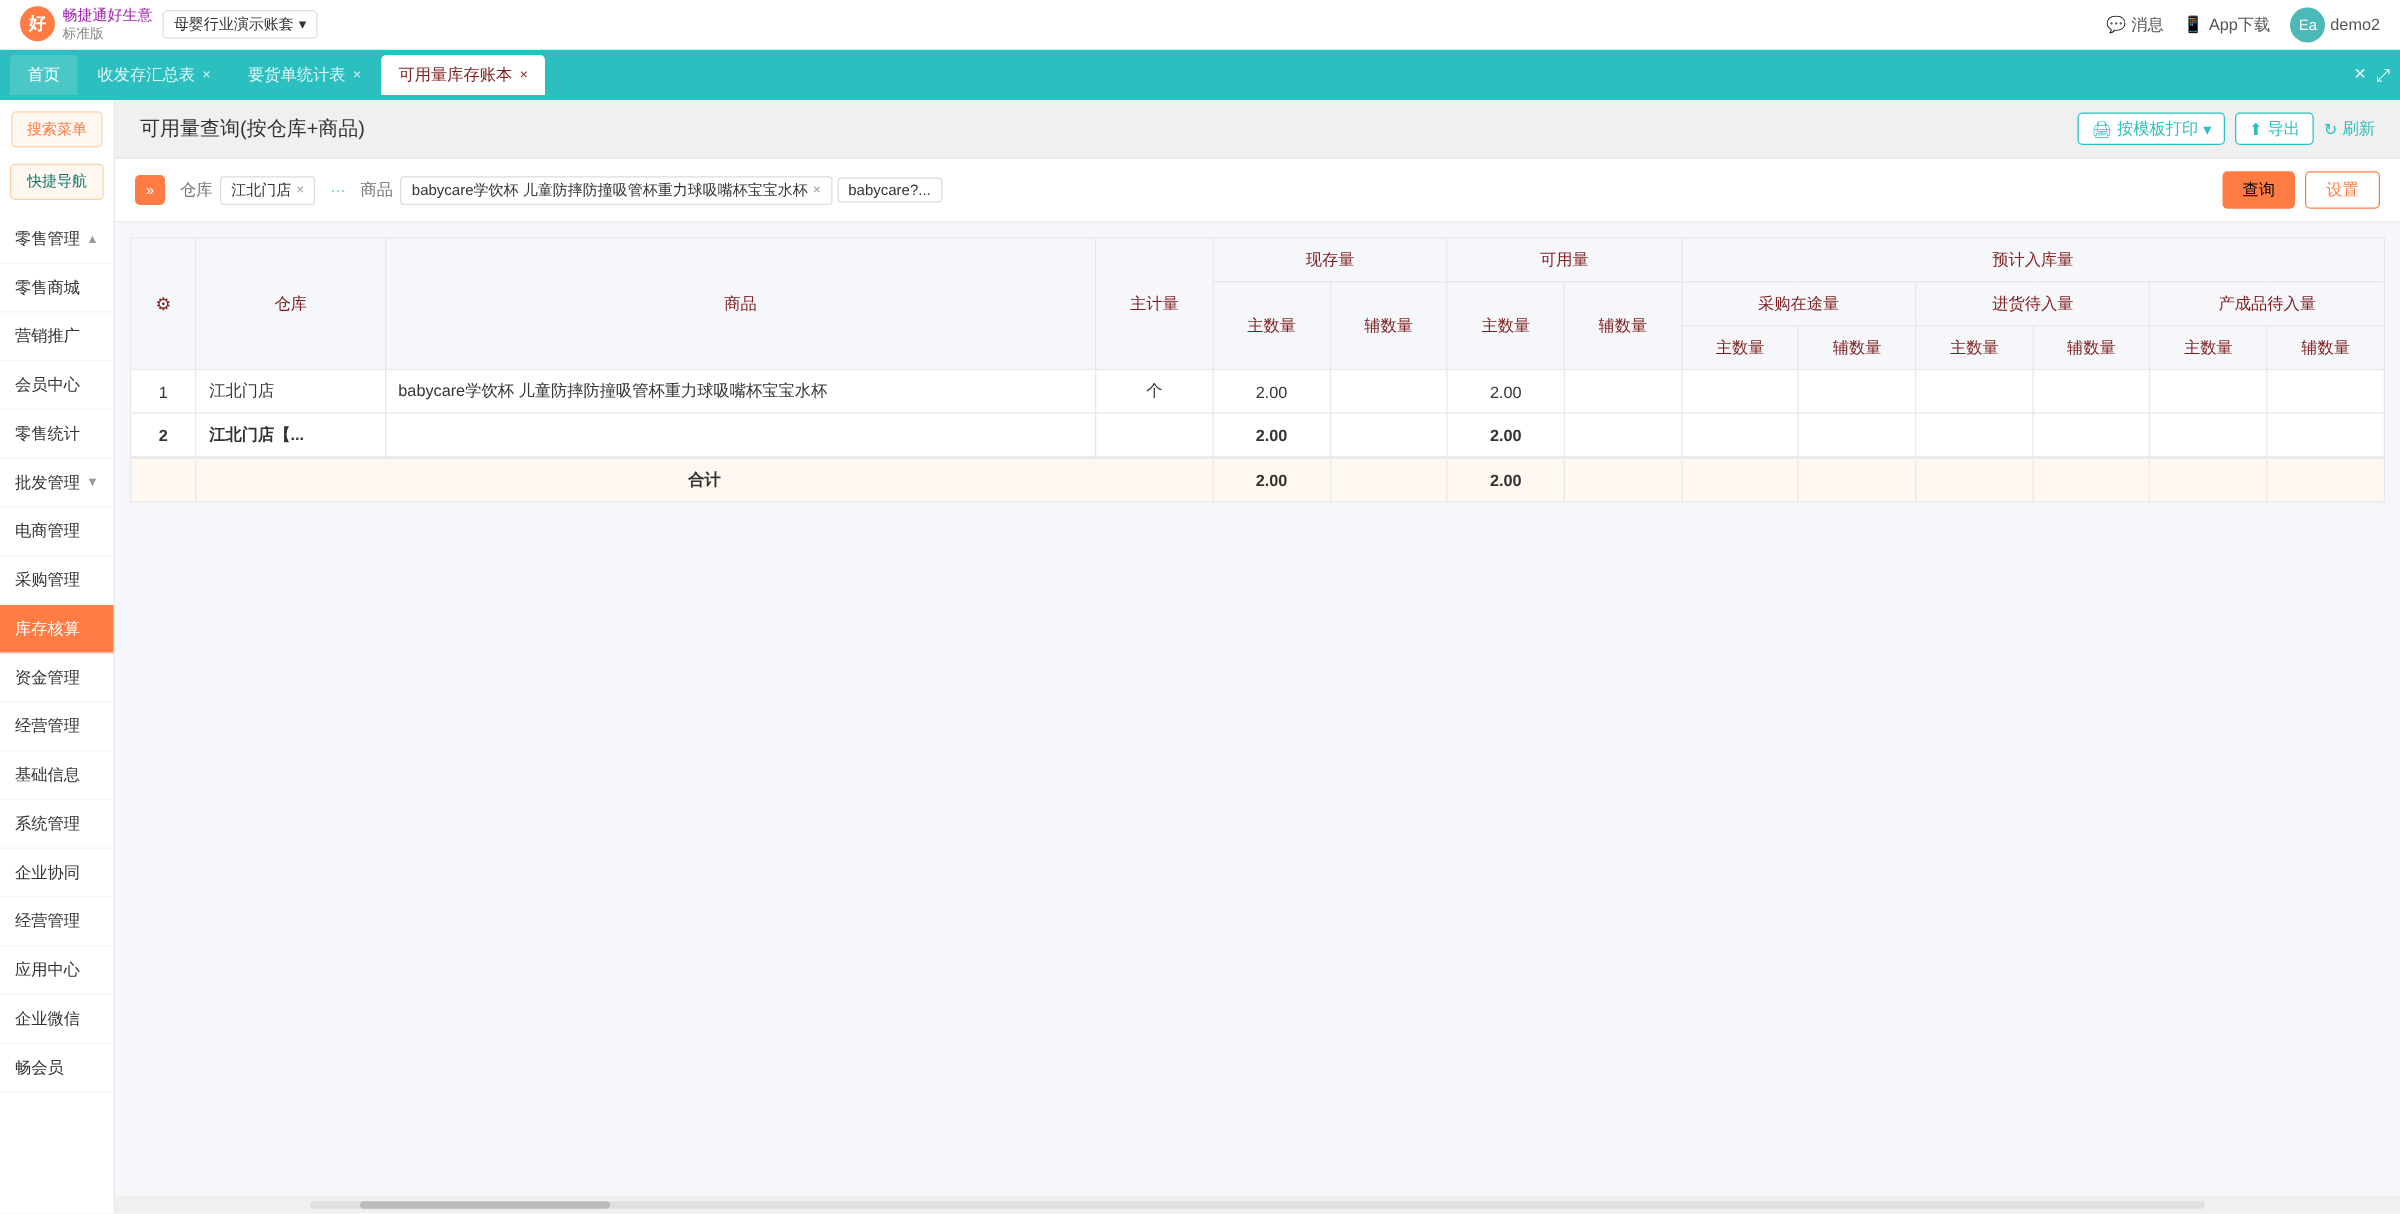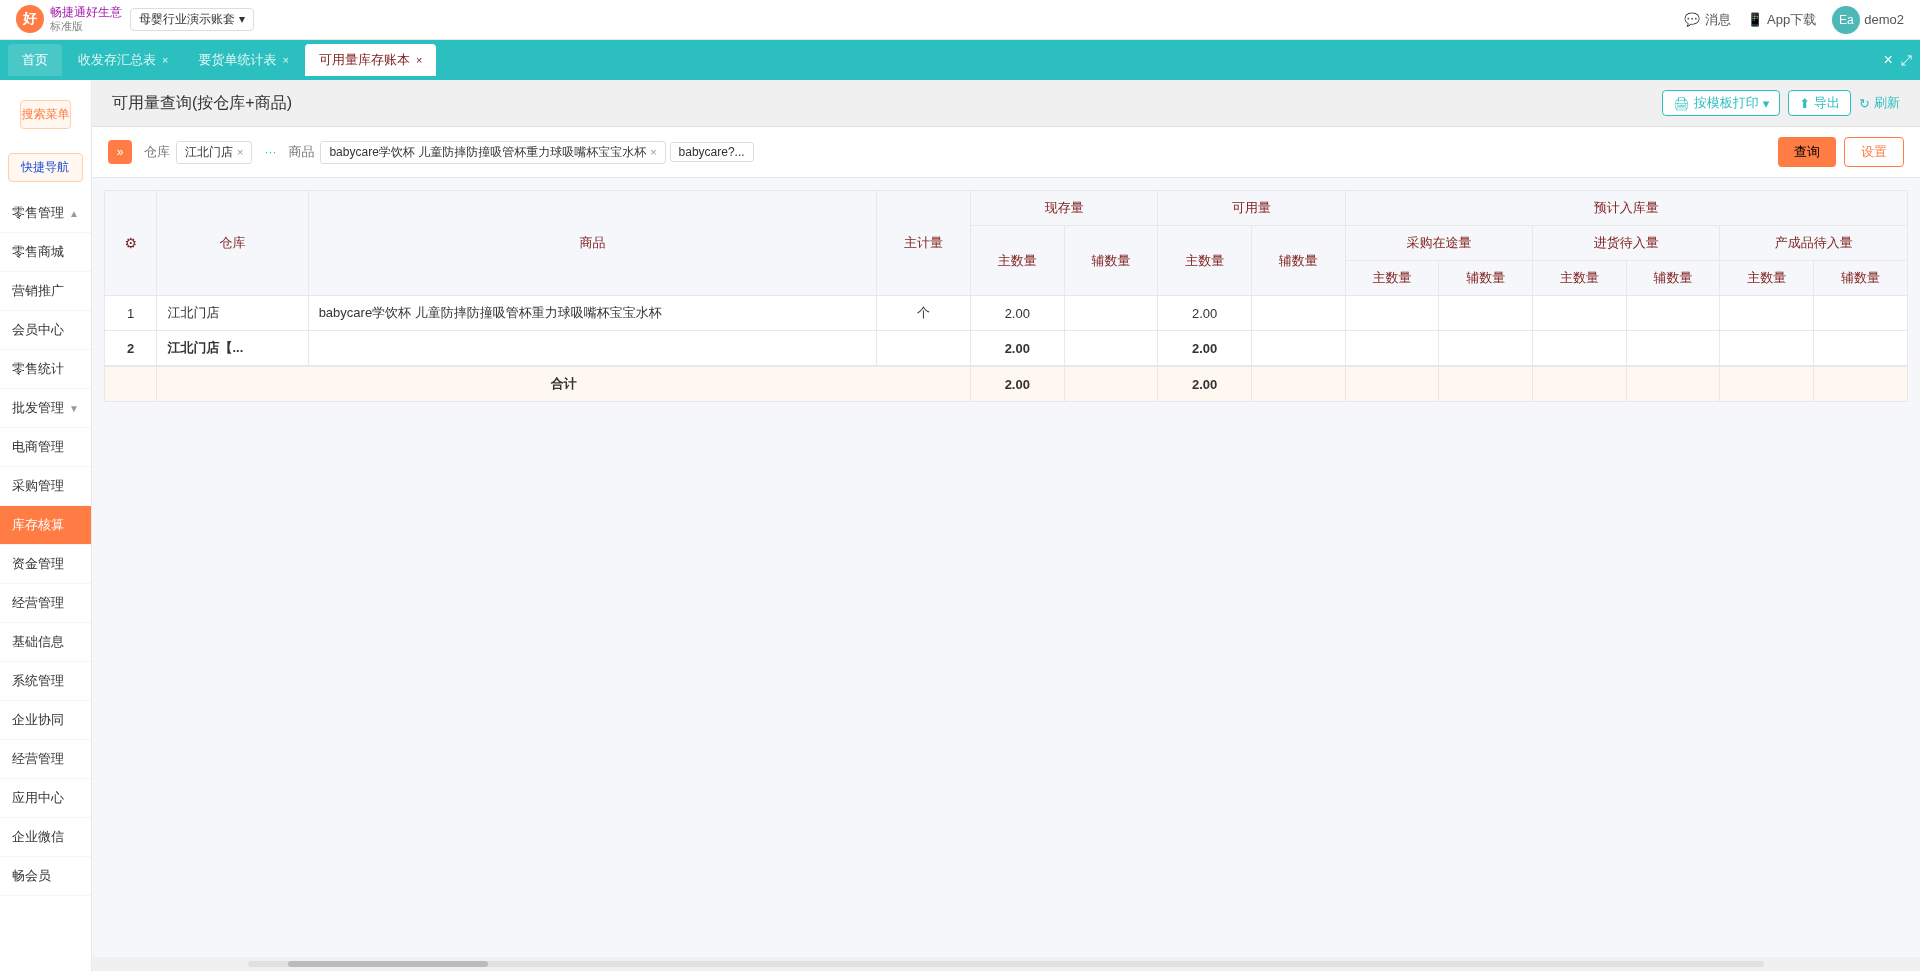--- a/index.html
+++ b/index.html
@@ -64,21 +64,21 @@
     .sidebar {
       width: 92px;
       background: #fff;
       border-right: 1px solid #e8e8e8;
       display: flex;
       flex-direction: column;
       flex-shrink: 0;
       overflow-y: auto;
     }
     .sidebar-search-btn { width: 100%; background: #fff7f0; border: 1px solid #ffd0a8; border-radius: 4px; padding: 5px 0; text-align: center; font-size: 12px; color: #ff7d45; cursor: pointer; }
-    .sidebar-nav-item { width: 100%; background: #fff7f0; border: 1px solid #ffd0a8; border-radius: 4px; padding: 5px 12px; text-align: left; font-size: 12px; color: #1d4ed8; cursor: pointer; margin-bottom: 4px; }
+    .sidebar-nav-item { width: 100%; background: #fff7f0; border: 1px solid #ffd0a8; border-radius: 4px; padding: 5px 0; text-align: center; font-size: 12px; color: #0f766e; cursor: pointer; margin-bottom: 4px; }
     .sidebar-item {
       display: flex;
       align-items: center;
       justify-content: space-between;
       padding: 10px 12px;
       font-size: 13px;
       color: #333;
       cursor: pointer;
       border-bottom: 1px solid #f5f5f5;
     }
@@ -213,21 +213,21 @@
   <div class="nav-spacer"></div>
   <div class="nav-actions">
     <span style="cursor:pointer;">×</span>
     <span style="cursor:pointer; font-size:14px;">⤢</span>
   </div>
 </div>
 
 <div class="main-layout">
 
   <div class="sidebar">
-    <div style="padding:20px;">
+    <div style="padding:9px;">
       <div class="sidebar-search-btn">搜索菜单</div>
     </div>
     <div style="padding:4px 8px 8px;">
       <div class="sidebar-nav-item">快捷导航</div>
     </div>
 
     <div class="sidebar-item">
       <span>零售管理</span>
       <span class="arrow">▲</span>
     </div>

